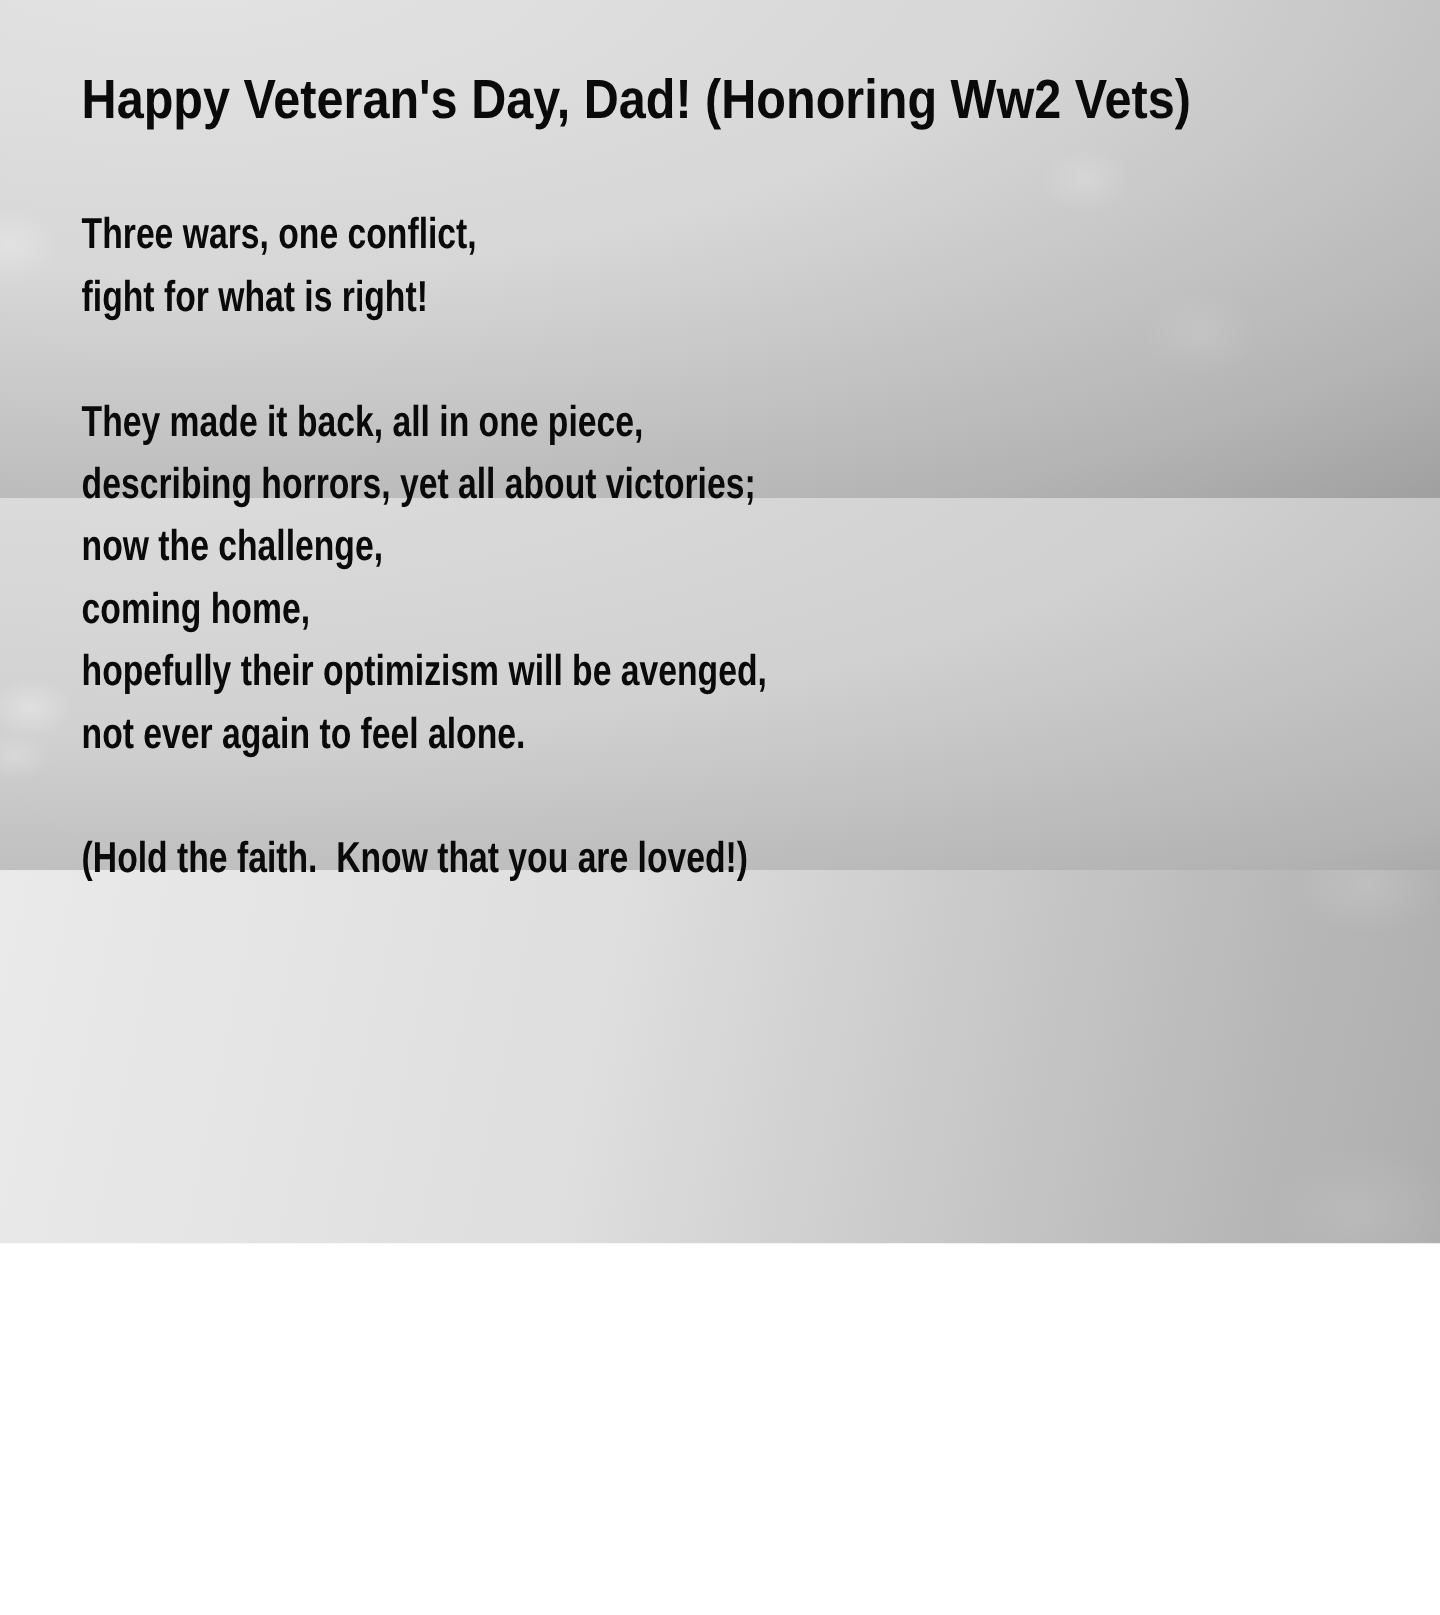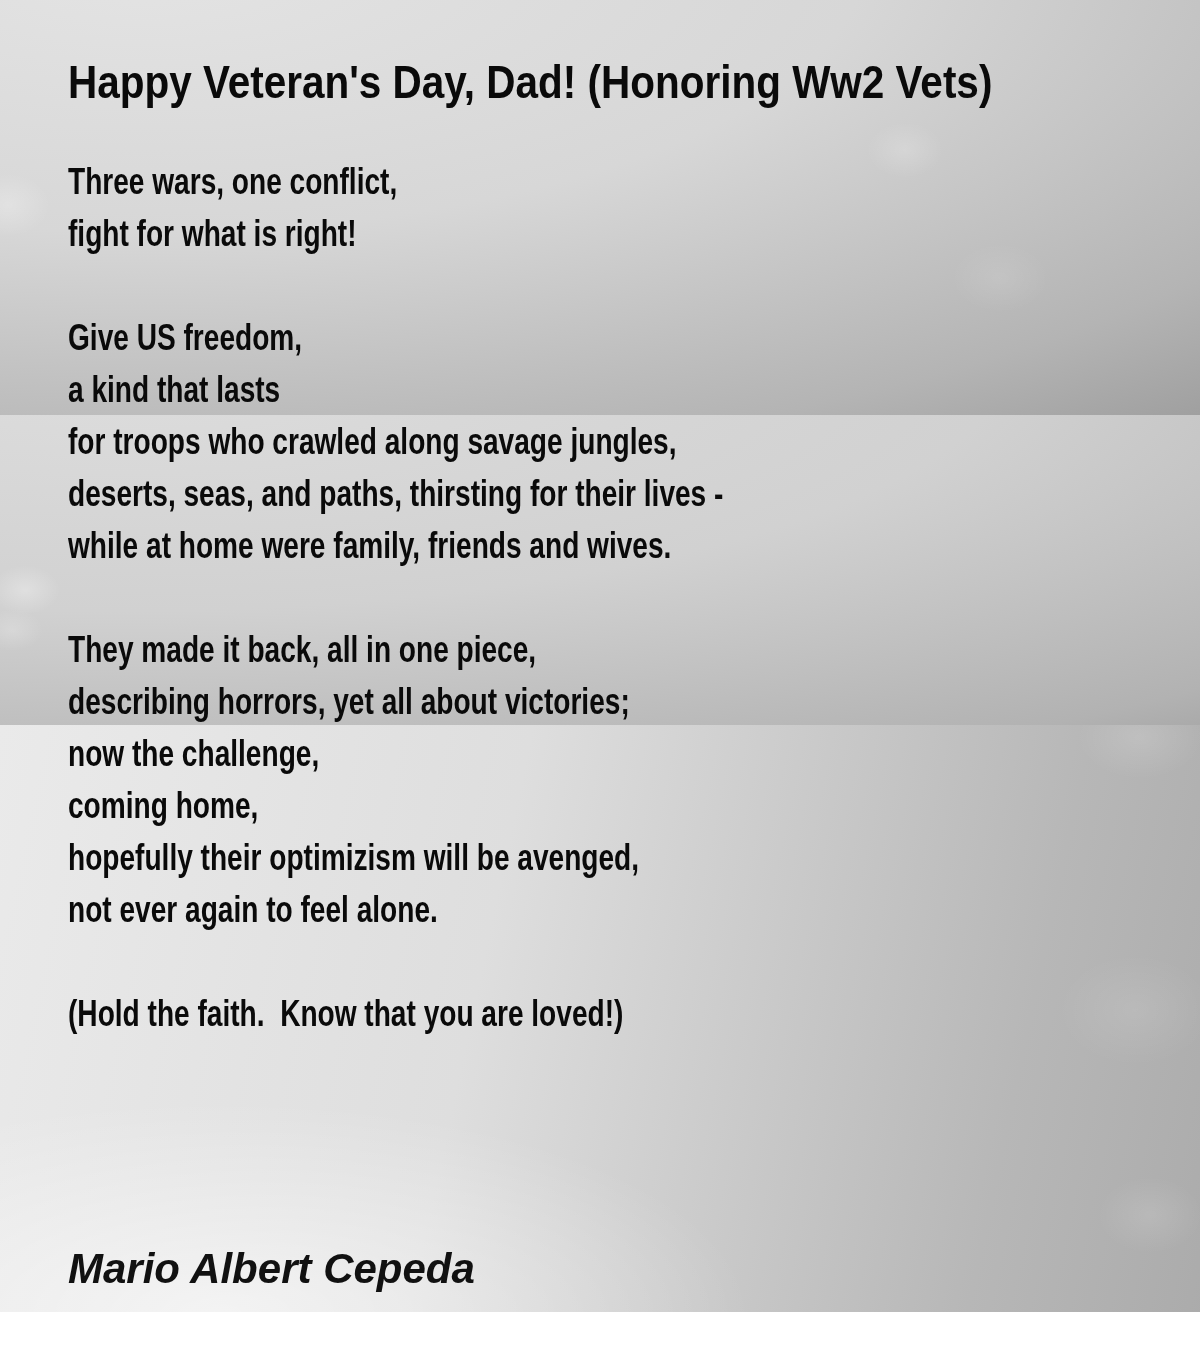--- a/index.html
+++ b/index.html
@@ -3,21 +3,21 @@
 <meta charset="utf-8">
 <style>
   html, body {
     margin: 0;
     padding: 0;
     background: #ffffff;
   }
   #page {
     position: relative;
     width: 1200px;
-    height: 1312px;
+    height: 1036px;
     overflow: hidden;
     font-family: "Liberation Sans", "DejaVu Sans", sans-serif;
     color: #0a0a0a;
   }
   
   .band { position: absolute; left: 0; width: 1200px; }
   #band1 {
     top: 0; height: 415px;
     background:
       radial-gradient(55px 40px at 905px 150px, rgba(255,255,255,0.18), rgba(255,255,255,0) 70%),
@@ -51,21 +51,21 @@
     font-weight: bold;
     white-space: pre;
     transform: scaleX(0.88);
     transform-origin: 0 50%;
   }
   .poem {
     position: absolute;
     left: 68px;
     top: 152px;
   }
-  .stanza { margin: 4px 0 52px 0; }
+  .stanza { margin: 17px 0 52px 0; }
   .line {
     font-size: 36px;
     line-height: 52px;
     font-weight: bold;
     white-space: pre;
     transform: scaleX(0.78);
     transform-origin: 0 50%;
   }
   .author {
     position: absolute;
@@ -91,27 +91,20 @@
   <div class="title">Happy Veteran's Day, Dad! (Honoring Ww2 Vets)</div>
 
   <div class="poem">
 
     <div class="stanza">
       <div class="line">Three wars, one conflict,</div>
       <div class="line">fight for what is right!</div>
     </div>
 
 
-    <div class="stanza">
-      <div class="line">Give US freedom,</div>
-      <div class="line">a kind that lasts</div>
-      <div class="line">for troops who crawled along savage jungles,</div>
-      <div class="line">deserts, seas, and paths, thirsting for their lives -</div>
-      <div class="line">while at home were family, friends and wives.</div>
-    </div>
 
     <div class="stanza">
       <div class="line">They made it back, all in one piece,</div>
       <div class="line">describing horrors, yet all about victories;</div>
       <div class="line">now the challenge,</div>
       <div class="line">coming home,</div>
       <div class="line">hopefully their optimizism will be avenged,</div>
       <div class="line">not ever again to feel alone.</div>
     </div>
 

